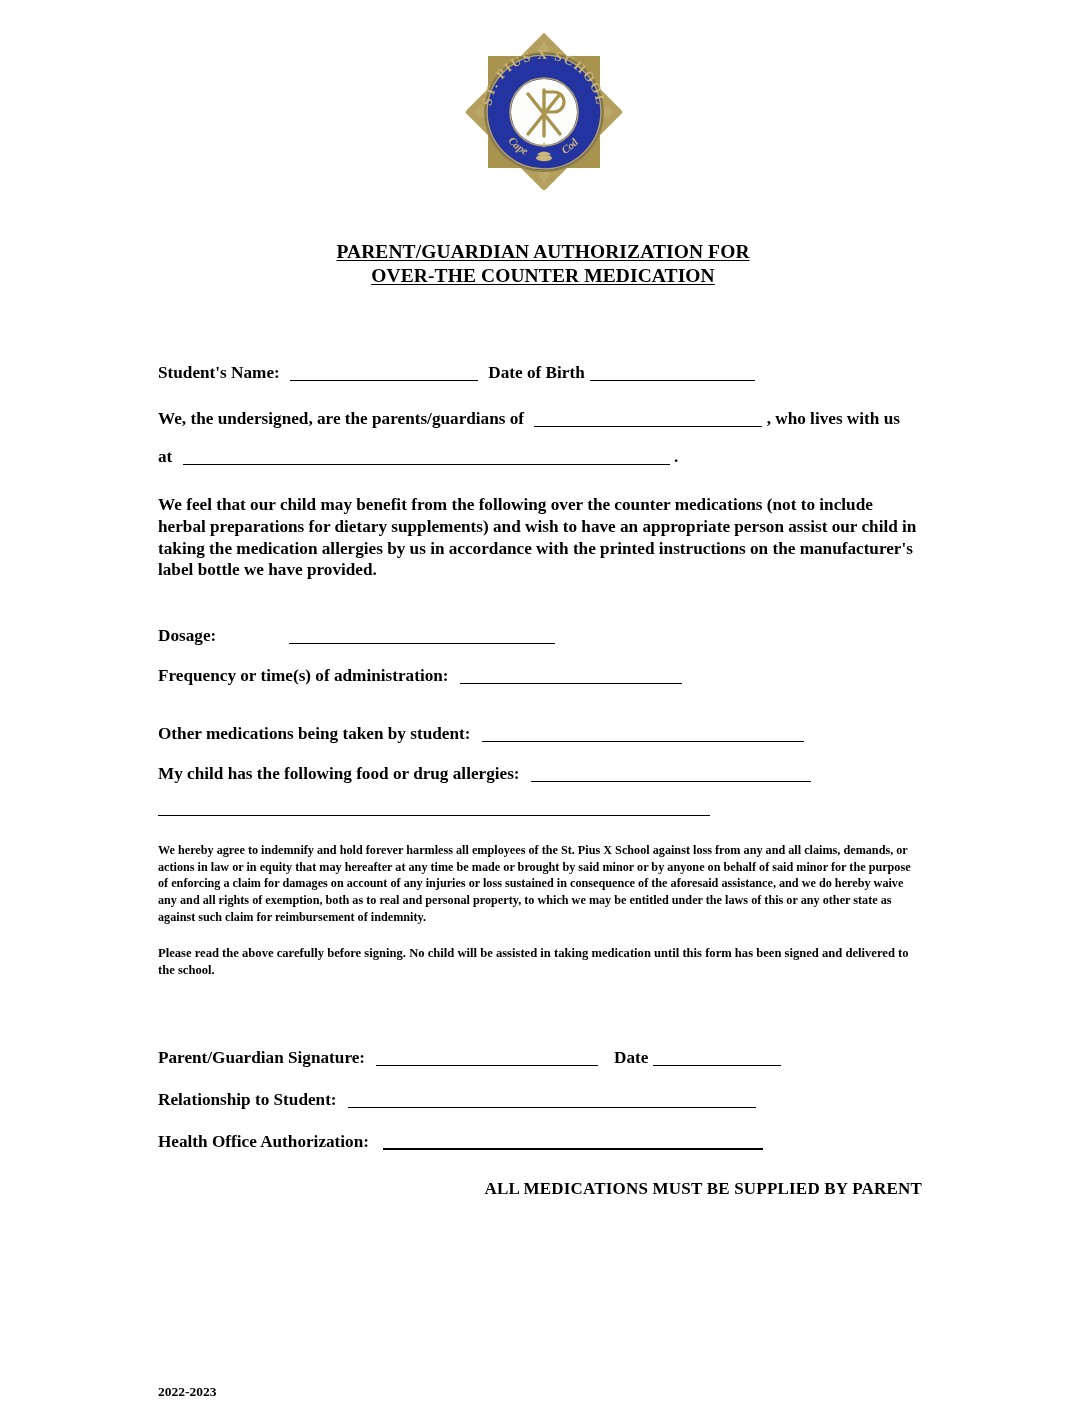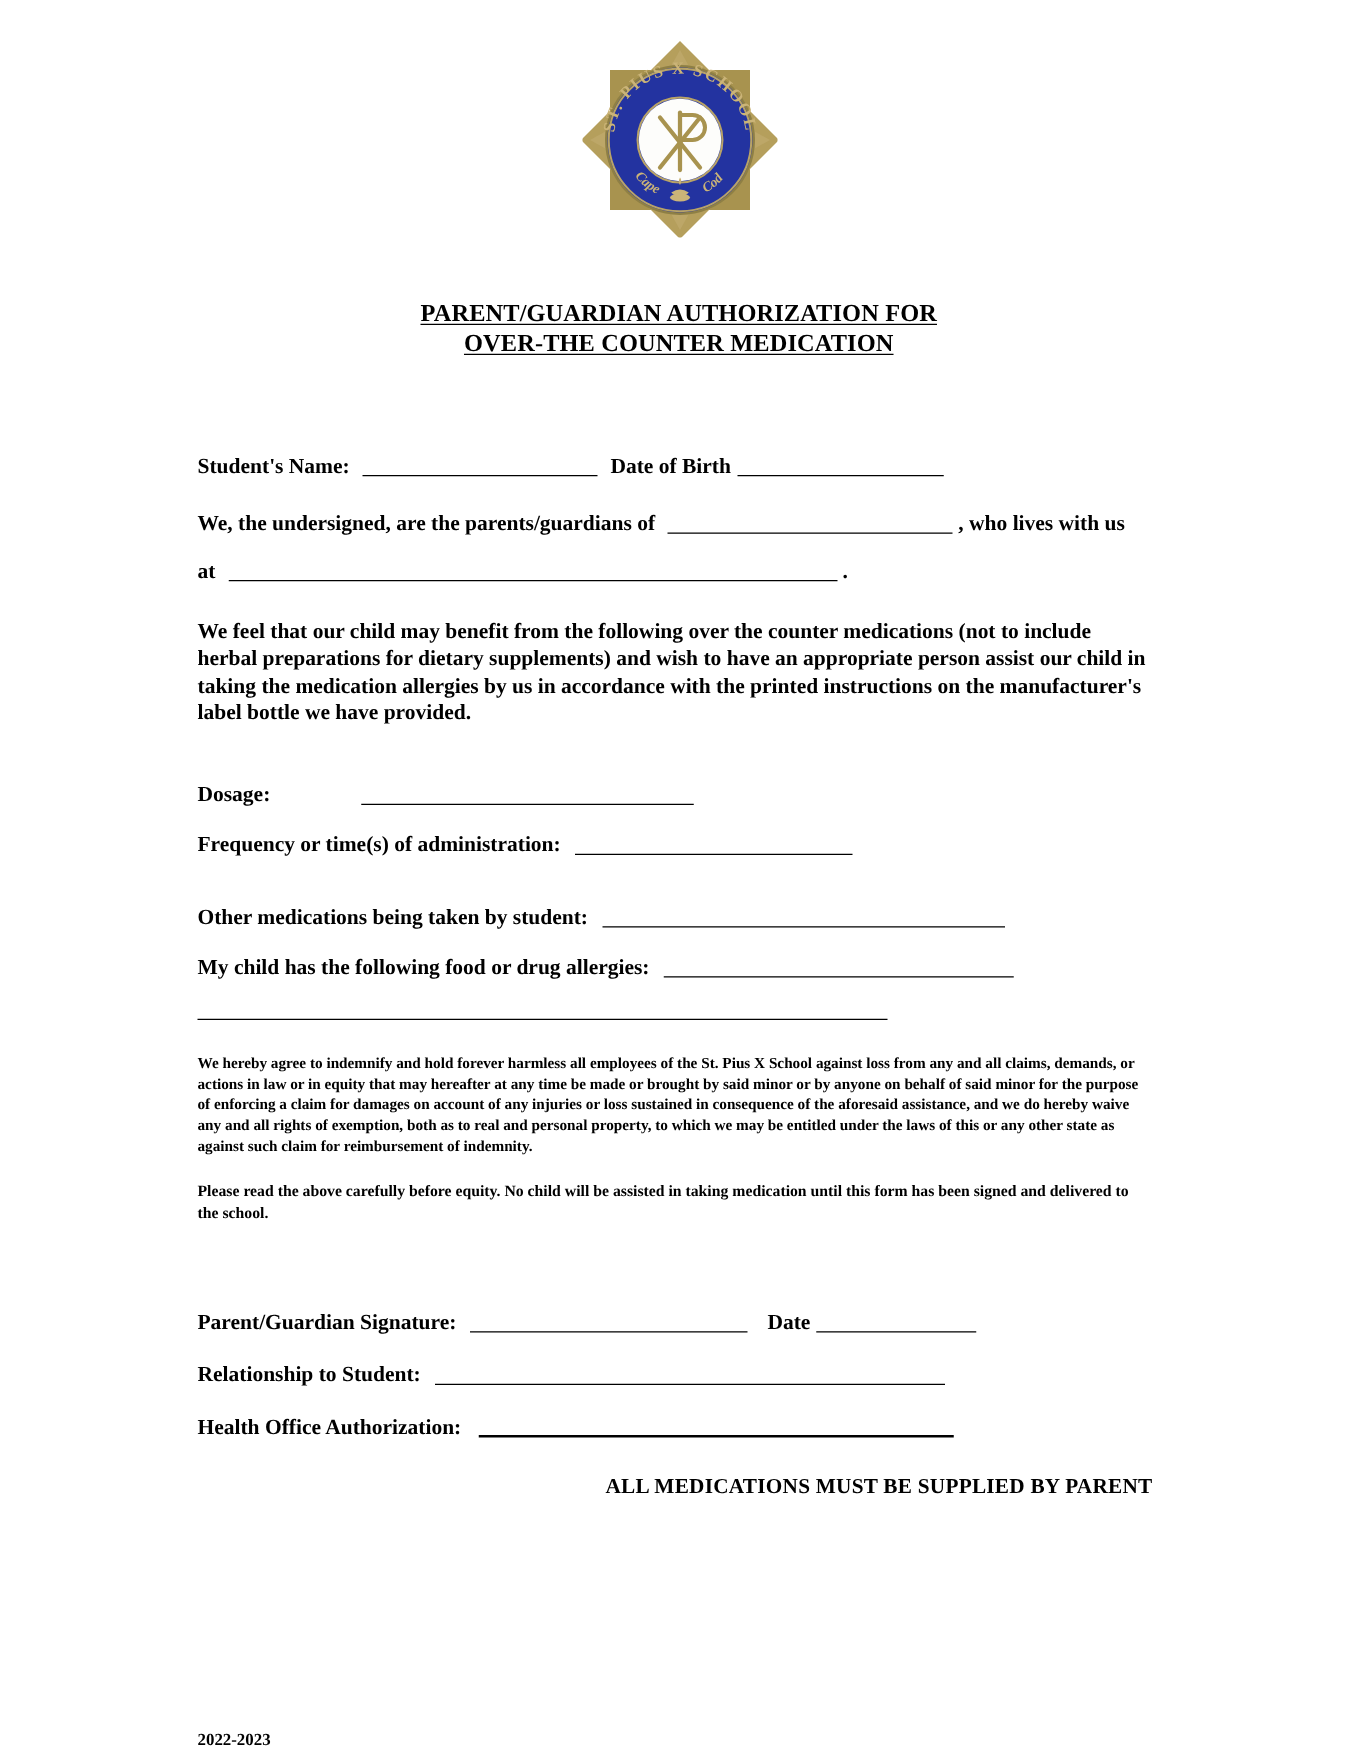--- a/index.html
+++ b/index.html
@@ -263,21 +263,21 @@
     <div class="gap-30"></div>
 
     <div class="standalone-rule"></div>
 
     <div class="gap-26"></div>
 
     <div class="fine">We hereby agree to indemnify and hold forever harmless all employees of the St. Pius X School against loss from any and all claims, demands, or actions in law or in equity that may hereafter at any time be made or brought by said minor or by anyone on behalf of said minor for the purpose of enforcing a claim for damages on account of any injuries or loss sustained in consequence of the aforesaid assistance, and we do hereby waive any and all rights of exemption, both as to real and personal property, to which we may be entitled under the laws of this or any other state as against such claim for reimbursement of indemnity.</div>
 
     <div class="gap-20"></div>
 
-    <div class="fine-bold">Please read the above carefully before equity. No child will be assisted in taking medication until this form has been signed and delivered to the school.</div>
+    <div class="fine-bold">Please read the above carefully before signing. No child will be assisted in taking medication until this form has been signed and delivered to the school.</div>
 
     <div class="gap-22"></div>
 
 
     <div class="gap-22"></div>
 
 
     <div class="gap-24"></div>
 
     <div class="row">

